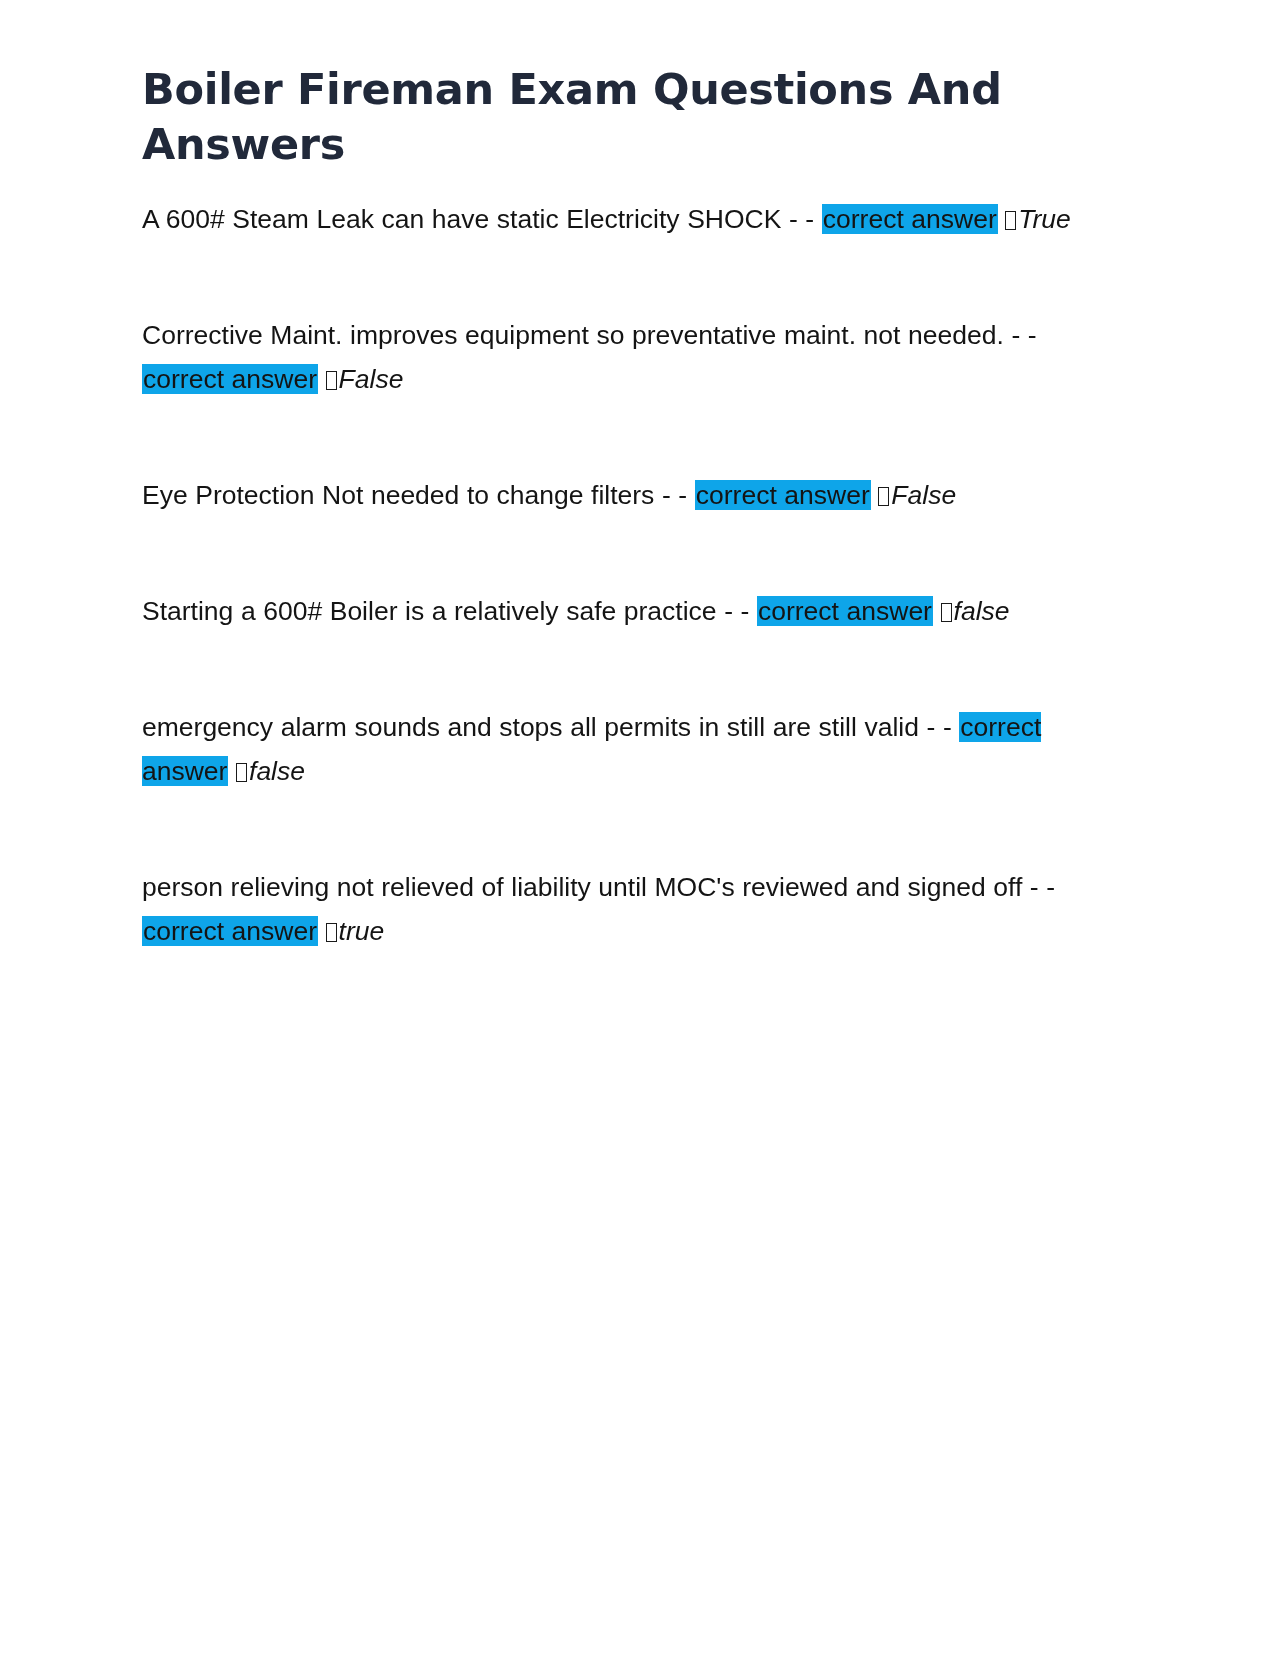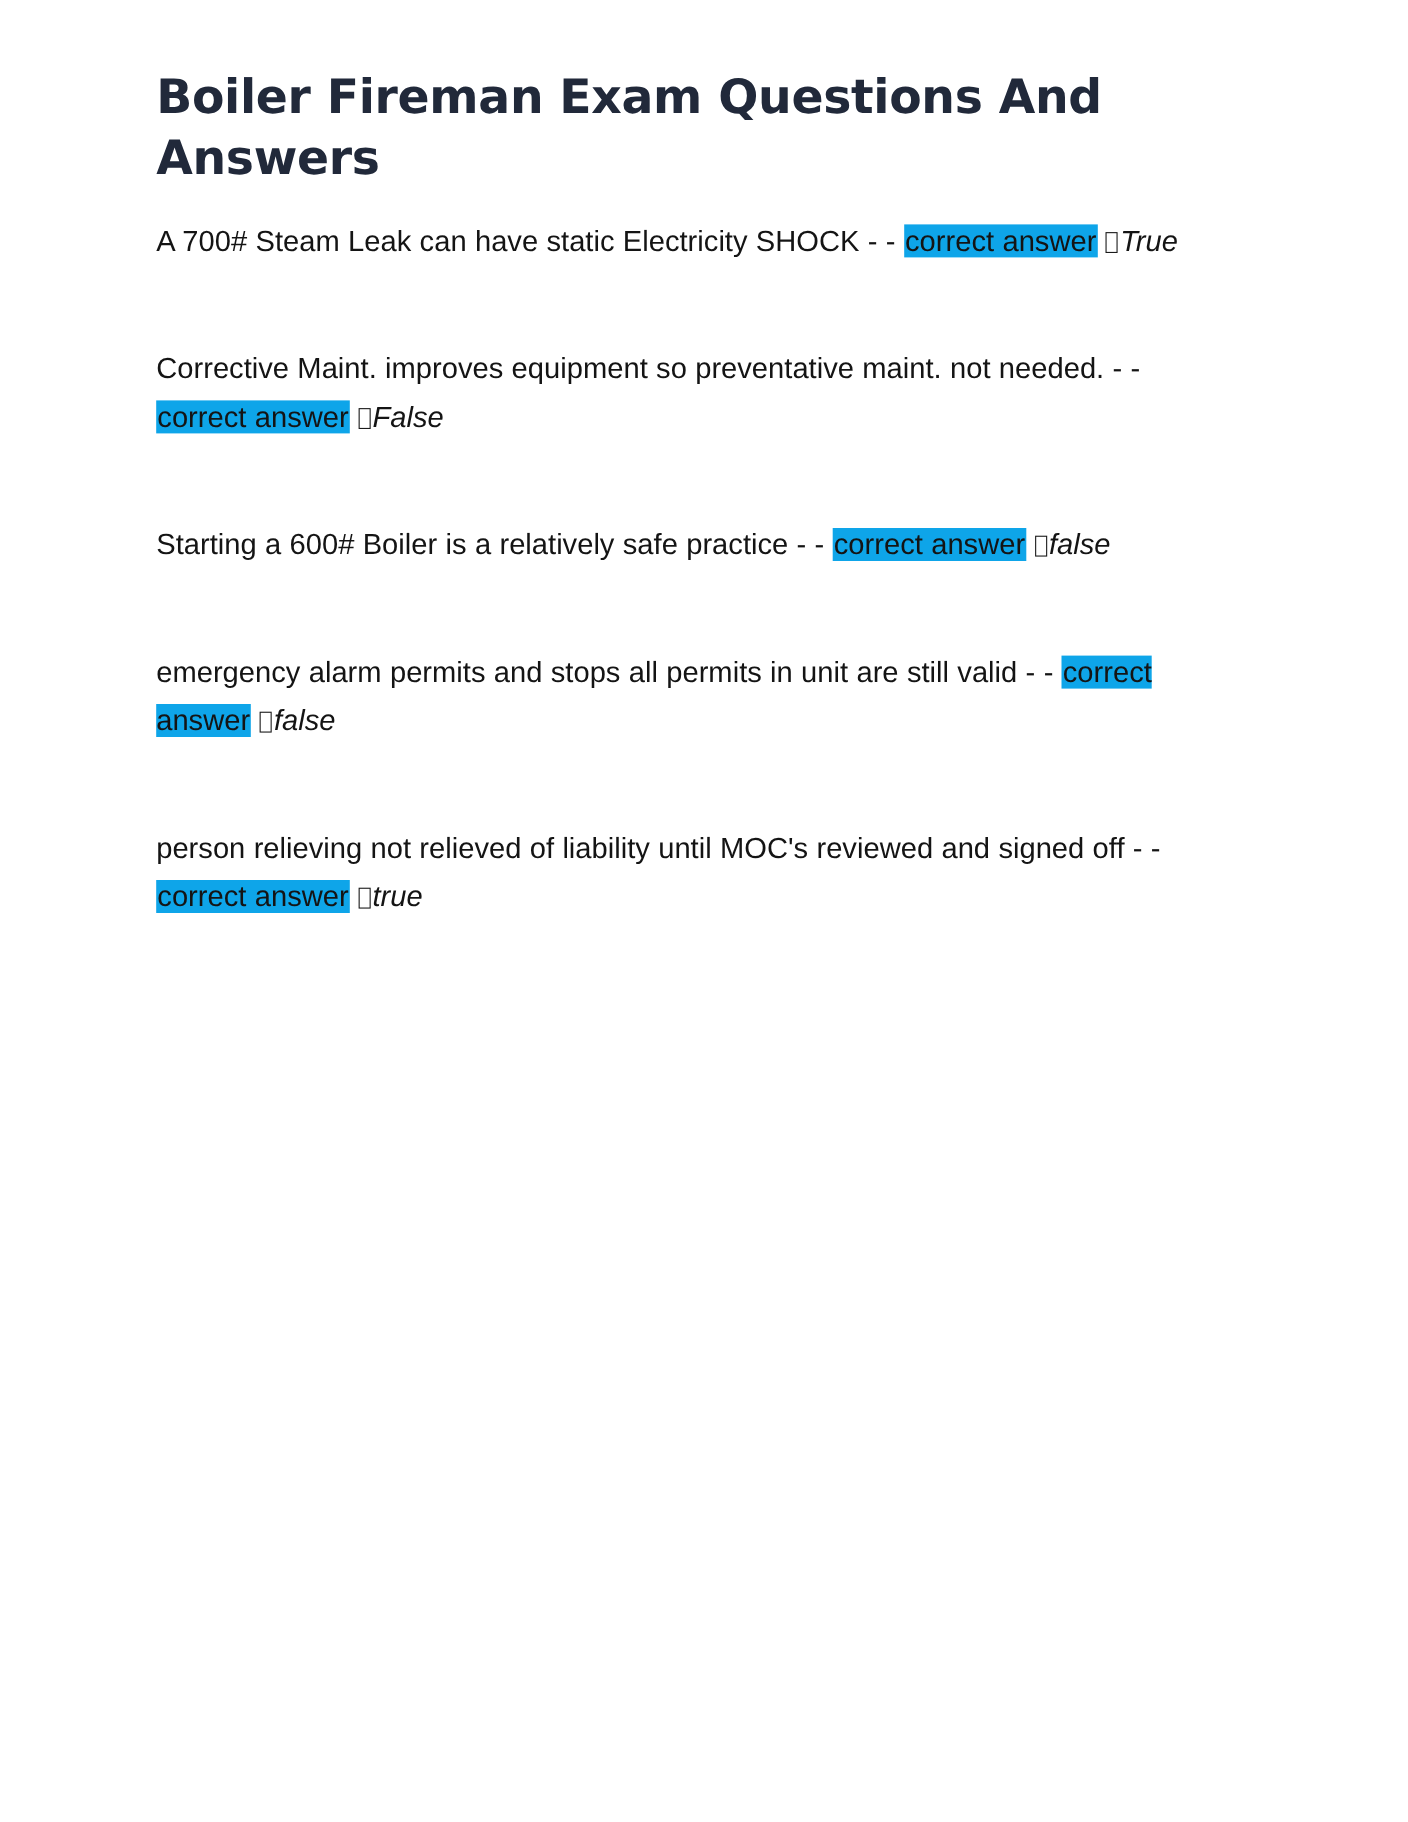--- a/index.html
+++ b/index.html
@@ -68,45 +68,51 @@
 </head>
 <body>
 
 <div class="page">
 
   <h1 class="doc-title">Boiler Fireman Exam Questions And Answers</h1>
 
   <ul class="qa-list">
 
     <li class="qa-item">
-      <span>A 700# Steam Leak can have static Electricity SHOCK</span>
+      <span>A 600# Steam Leak can have static Electricity SHOCK</span>
       <span>- -</span>
       <span class="hl">correct answer</span>
       <span class="ans-text"><span class="box"></span><span>True</span></span>
     </li>
 
     <li class="qa-item">
       <span>Corrective Maint. improves equipment so preventative maint. not needed.</span>
       <span>- -</span>
       <span class="hl">correct answer</span>
       <span class="ans-text"><span class="box"></span><span>False</span></span>
     </li>
 
+    <li class="qa-item">
+      <span>Eye Protection Not needed to change filters</span>
+      <span>- -</span>
+      <span class="hl">correct answer</span>
+      <span class="ans-text"><span class="box"></span><span>False</span></span>
+    </li>
 
     <li class="qa-item">
       <span>Starting a 600# Boiler is a relatively safe practice</span>
       <span>- -</span>
       <span class="hl">correct answer</span>
       <span class="ans-text"><span class="box"></span><span>false</span></span>
     </li>
 
 
 
     <li class="qa-item">
-      <span>emergency alarm permits and stops all permits in unit are still valid</span>
+      <span>emergency alarm sounds and stops all permits in still are still valid</span>
       <span>- -</span>
       <span class="hl">correct answer</span>
       <span class="ans-text"><span class="box"></span><span>false</span></span>
     </li>
 
     <li class="qa-item">
       <span>person relieving not relieved of liability until MOC's reviewed and signed off</span>
       <span>- -</span>
       <span class="hl">correct answer</span>
       <span class="ans-text"><span class="box"></span><span>true</span></span>

